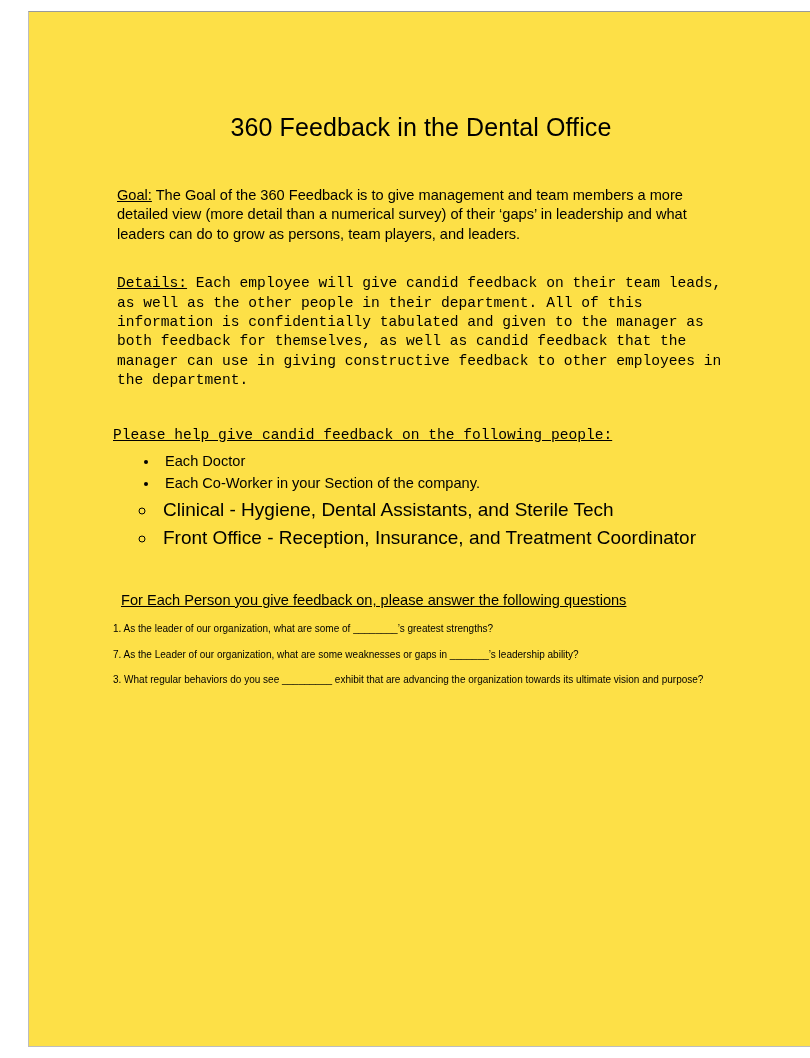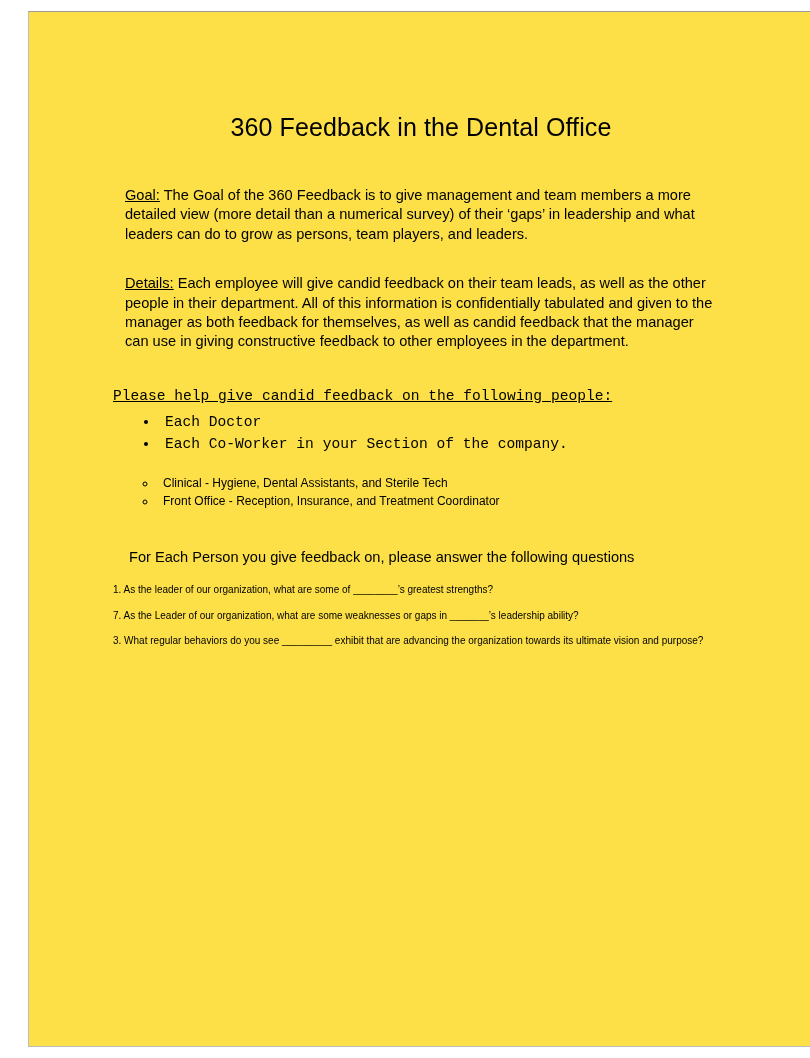--- a/index.html
+++ b/index.html
@@ -54,62 +54,62 @@
     font-size: 25px;
     font-weight: normal;
     line-height: 1.2;
     margin: 0;
     padding-top: 100px;
     letter-spacing: 0.1px;
   }
   .para {
     font-size: 14.6px;
     line-height: 1.33;
-    margin: 12px;
+    margin: 4px;
     text-align: left;
   }
   .p-goal { margin-top: 44px; }
-  .p-details { margin-top: 30px; }
+  .p-details { margin-top: 30px; font-family: Liberation Mono, monospace; }
   .lead-underline {
     text-decoration: underline;
   }
   .section-heading {
     font-size: 14.6px;
     line-height: 1.33;
     margin: 0;
     margin-top: 35px;
     text-decoration: underline;
     font-family: Liberation Mono, monospace;
   }
   ul.level1 {
-    margin: 6px 0 18px 0;
+    margin: 6px 0 1px 0;
     padding-left: 46px;
     list-style-type: disc;
-    font-family: Liberation Mono, monospace;
   }
   ul.level1 > li {
     font-size: 14.6px;
     line-height: 1.5;
     padding-left: 6px;
   }
   ul.level2 {
     margin: 0;
     padding-left: 44px;
     list-style-type: circle;
   }
   ul.level2 > li {
-    font-size: 12px;
+    font-size: 19px;
     line-height: 1.5;
     padding-left: 6px;
   }
   .q-heading {
     font-size: 14.6px;
     line-height: 1.33;
-    margin: 16px;
+    margin: 8px;
     margin-top: 38px;
+    text-decoration: underline;
   }
   .question {
     font-size: 10px;
     line-height: 1.33;
     margin: 0;
     margin-top: 12px;
   }
 </style>
 </head>
 <body>

